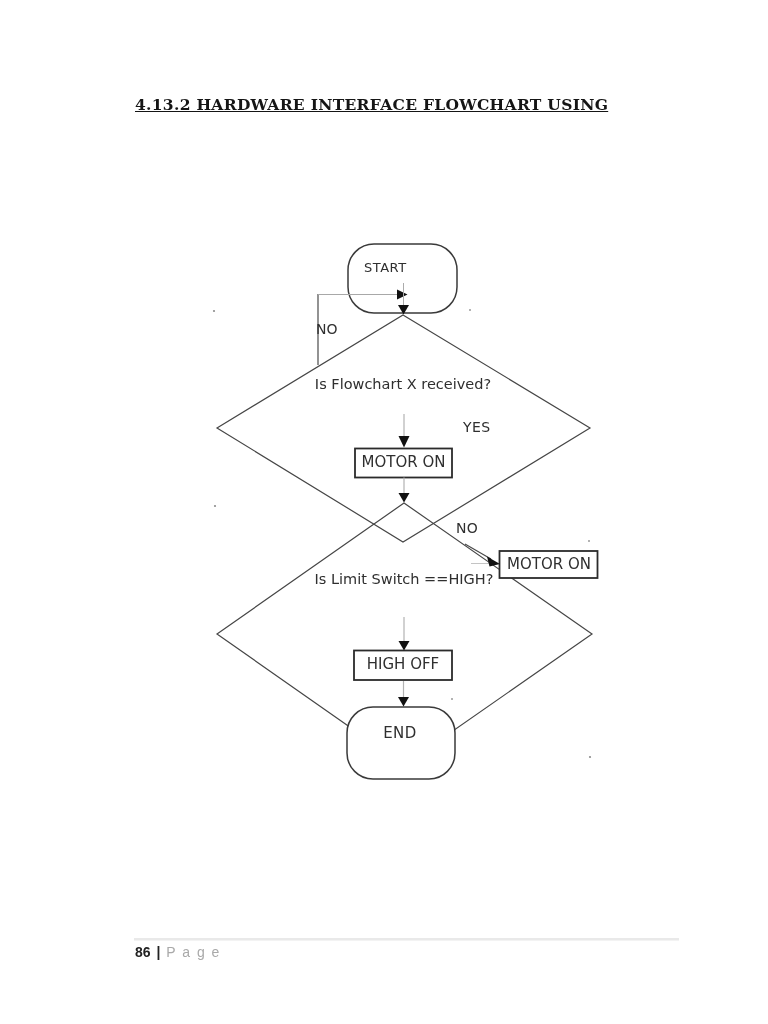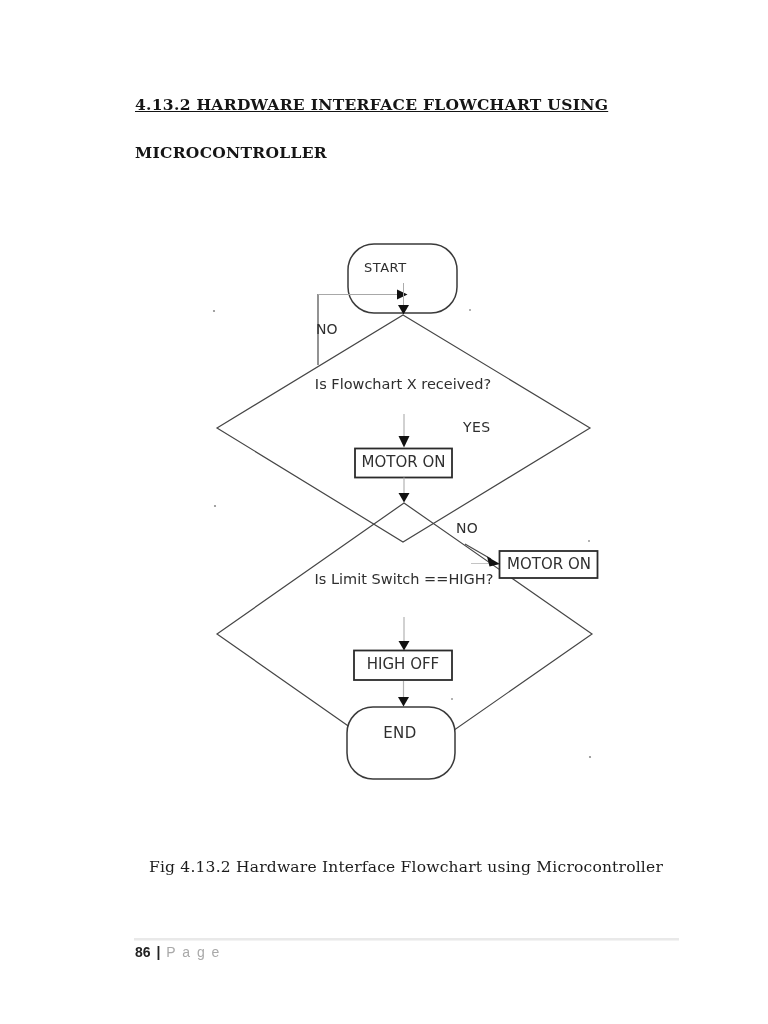--- a/index.html
+++ b/index.html
@@ -36,21 +36,20 @@
   .footer .num{font-weight:700;color:#222;}
   .footer .sep{font-weight:700;color:#222;padding:0 2px;}
   .footer .pg{color:#a9a9a9;letter-spacing:1.5px;}
 </style>
 </head>
 <body>
 
 <div class="page">
 
   <div class="heading l1">4.13.2 HARDWARE INTERFACE FLOWCHART USING</div>
-  <div class="heading l2">MICROCONTROLLER</div>
 
   <svg class="flow-svg" width="768" height="1024" viewBox="0 0 768 1024">
 
     <polygon points="403,315 590,428 403,542 217,428" fill="none" stroke="#464646" stroke-width="1.2"></polygon>
     <polygon points="404,503 592,634 404,765 217,634" fill="none" stroke="#464646" stroke-width="1.2"></polygon>
 
     <rect x="348" y="244" width="109" height="69" rx="26" ry="26" fill="#ffffff" stroke="#3a3a3a" stroke-width="1.5"></rect>
     <rect x="347" y="707" width="108" height="72" rx="26" ry="26" fill="#ffffff" stroke="#3a3a3a" stroke-width="1.5"></rect>
 
     <rect x="355" y="448.5" width="97" height="29" fill="#ffffff" stroke="#2b2b2b" stroke-width="1.8"></rect>
@@ -101,21 +100,20 @@
   <div class="flabel" style="left:456px;top:521px;font-size:14px;letter-spacing:0.4px;">NO</div>
 
   <div class="flabel centered" style="left:549px;top:557px;font-size:15px;">MOTOR ON</div>
 
   <div class="flabel centered" style="left:404px;top:572px;font-size:14.5px;">Is Limit Switch ==HIGH?</div>
 
   <div class="flabel centered" style="left:403px;top:657px;font-size:15px;">HIGH OFF</div>
 
   <div class="flabel centered" style="left:400px;top:726px;font-size:15px;letter-spacing:0.5px;">END</div>
 
-  <div class="caption">Fig 4.13.2 Hardware Interface Flowchart using Microcontroller</div>
 
   <div class="footer-rule"></div>
   <div class="footer">
     <span class="num">86</span>
     <span class="sep">|</span>
     <span class="pg">P a g e</span>
   </div>
 
 </div>
 

